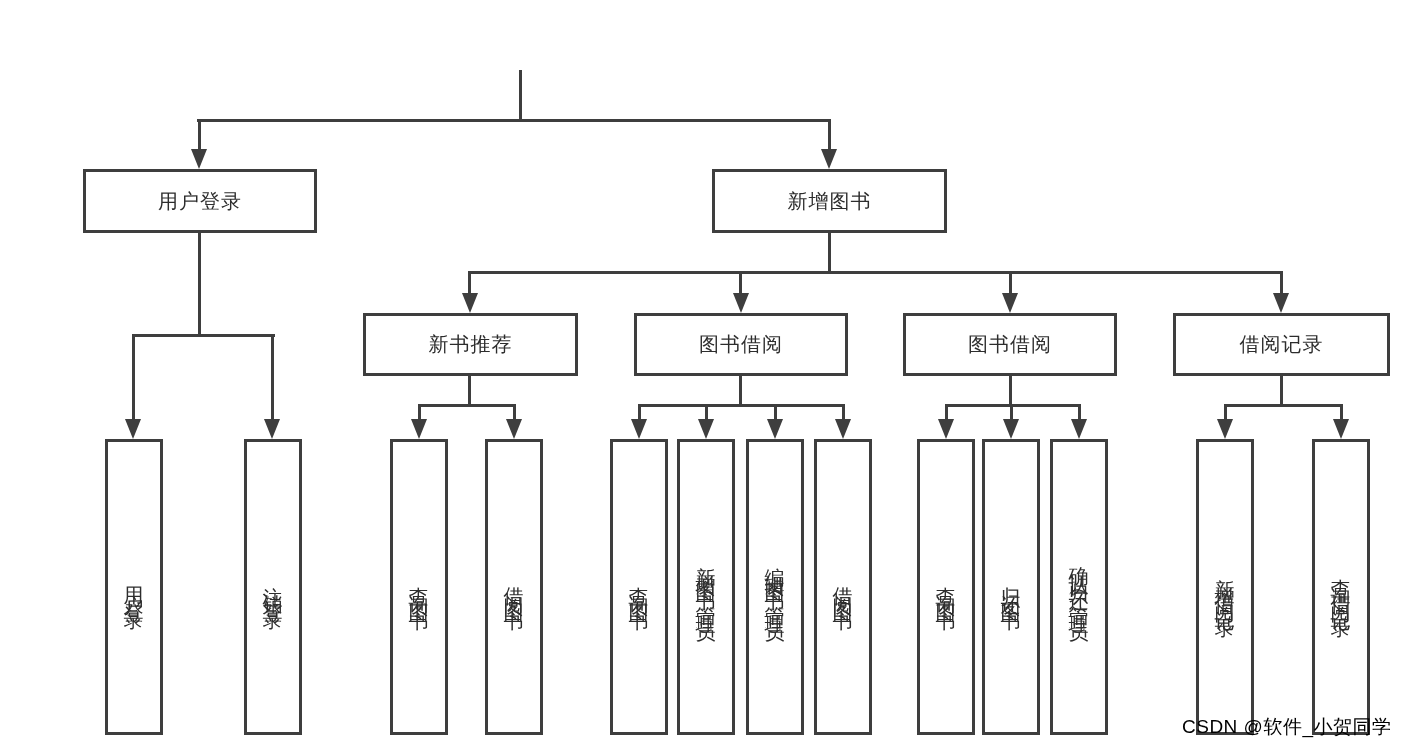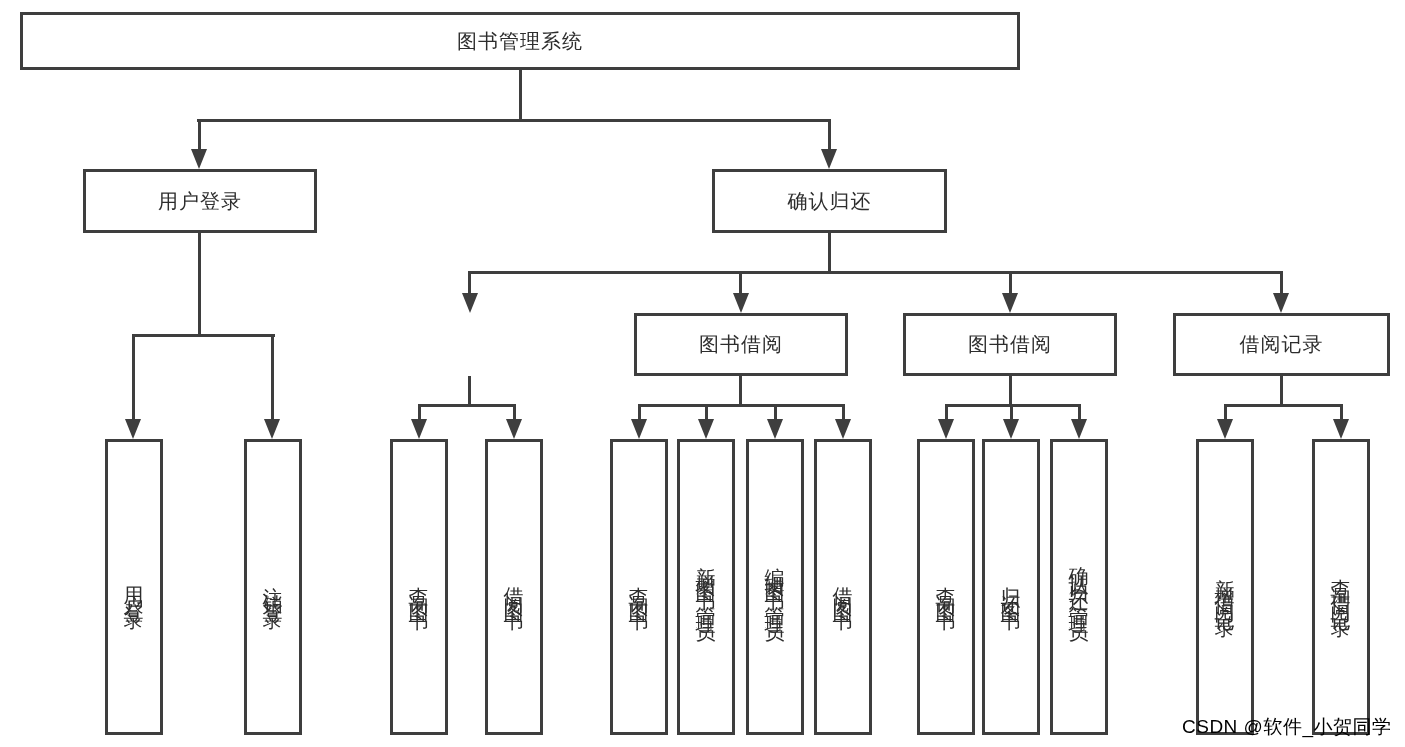--- a/index.html
+++ b/index.html
@@ -109,31 +109,31 @@
   <div class="line v" style="left:1078px;top:404px;height:15px"></div>
   <div class="arrow" style="left:1071px;top:419px"></div>
 
   <div class="line v" style="left:1280px;top:376px;height:30px"></div>
   <div class="line h" style="left:1224px;top:404px;width:119px"></div>
   <div class="line v" style="left:1224px;top:404px;height:15px"></div>
   <div class="arrow" style="left:1217px;top:419px"></div>
   <div class="line v" style="left:1340px;top:404px;height:15px"></div>
   <div class="arrow" style="left:1333px;top:419px"></div>
 
-  <div class="node" style="left:20px;top:12px;width:1000px;height:58px">
-    <span>图书管理系统</span>
-  </div>
 
   <div class="node" style="left:83px;top:169px;width:234px;height:64px">
     <span>用户登录</span>
   </div>
   <div class="node" style="left:712px;top:169px;width:235px;height:64px">
-    <span>确认归还</span>
+    <span>新增图书</span>
   </div>
 
+  <div class="node" style="left:363px;top:313px;width:215px;height:63px">
+    <span>新书推荐</span>
+  </div>
   <div class="node" style="left:634px;top:313px;width:214px;height:63px">
     <span>图书借阅</span>
   </div>
   <div class="node" style="left:903px;top:313px;width:214px;height:63px">
     <span>图书借阅</span>
   </div>
   <div class="node" style="left:1173px;top:313px;width:217px;height:63px">
     <span>借阅记录</span>
   </div>
 

